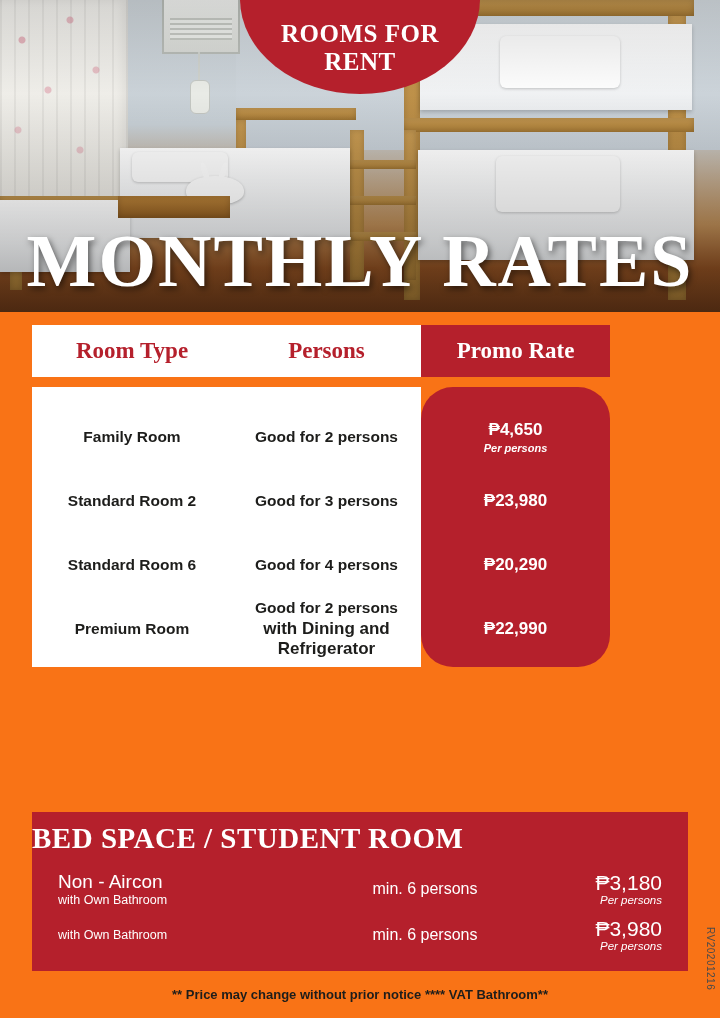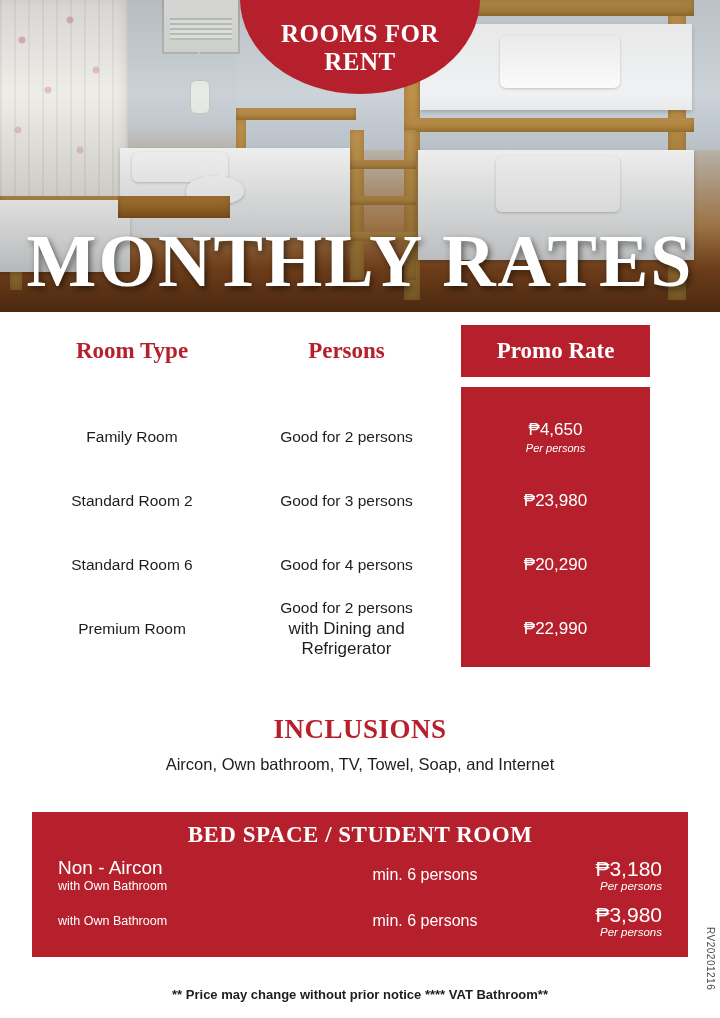--- a/index.html
+++ b/index.html
@@ -11,21 +11,21 @@
     height: 1018px;
     font-family: "Liberation Sans", sans-serif;
     background: #efe2c4;
     overflow: hidden;
     position: relative;
   }
   .poster {
     position: relative;
     width: 720px;
     height: 1018px;
-    background: #ffffff;
+    background: #f97316;
     overflow: hidden;
   }
 
   
   .hero {
     position: relative;
     width: 720px;
     height: 312px;
     overflow: hidden;
     background: #b9a894;
@@ -178,21 +178,20 @@
     white-space: nowrap;
   }
 
   
   .rates {
     position: absolute;
     left: 32px;
     top: 325px;
     width: 656px;
     display: flex;
-    gap: 20px;
   }
   .col { width: 200px; }
   .col.wide { width: 189px; }
   .col-head {
     background: #ffffff;
     height: 52px;
     display: flex;
     align-items: center;
     justify-content: center;
     color: #b5202c;
@@ -203,24 +202,26 @@
   }
   .col-head.promo {
     background: #b5202c;
     color: #ffffff;
   }
   .col-body {
     background: #ffffff;
     padding: 18px 6px 18px;
     box-sizing: border-box;
     height: 280px;
+    font-weight: bold;
   }
   .col-body.promo {
     background: #b5202c;
     color: #ffffff;
+    border-radius: 32px;
   }
   .cell {
     height: 64px;
     display: flex;
     flex-direction: column;
     align-items: center;
     justify-content: center;
     text-align: center;
     color: #1d1d1b;
     font-size: 15.5px;
@@ -264,26 +265,25 @@
     position: absolute;
     left: 32px;
     top: 812px;
     width: 656px;
     background: #b5202c;
     color: #ffffff;
     padding: 10px 0 14px;
     box-sizing: border-box;
   }
   .bedspace-title {
-    text-align: center;
     font-family: "Liberation Serif", serif;
     font-weight: bold;
-    font-size: 23px;
+    font-size: 29px;
     letter-spacing: 0.5px;
-    margin-bottom: 4px;
+    margin-bottom: 11px;
   }
   .bs-row {
     display: flex;
     align-items: center;
     padding: 5px 26px;
   }
   .bs-type { width: 250px; }
   .bs-type .t {
     font-size: 19px;
     line-height: 1.12;
@@ -432,24 +432,20 @@
             <span>₱20,290</span>
           </div>
         <div class="cell">
             <span>₱22,990</span>
           </div>
       </div>
     </div>
 
   </div>
 
-  <div class="inclusions">
-    <div class="inclusions-title">INCLUSIONS</div>
-    <div class="inclusions-text">Aircon, Own bathroom, TV, Towel, Soap, and Internet</div>
-  </div>
 
   <div class="bedspace">
     <div class="bedspace-title">BED SPACE / STUDENT ROOM</div>
 
     <div class="bs-row">
       <div class="bs-type">
         <div class="t">Non - Aircon</div>
         <div class="s">with Own Bathroom</div>
       </div>
       <div class="bs-mid">min. 6 persons</div>

